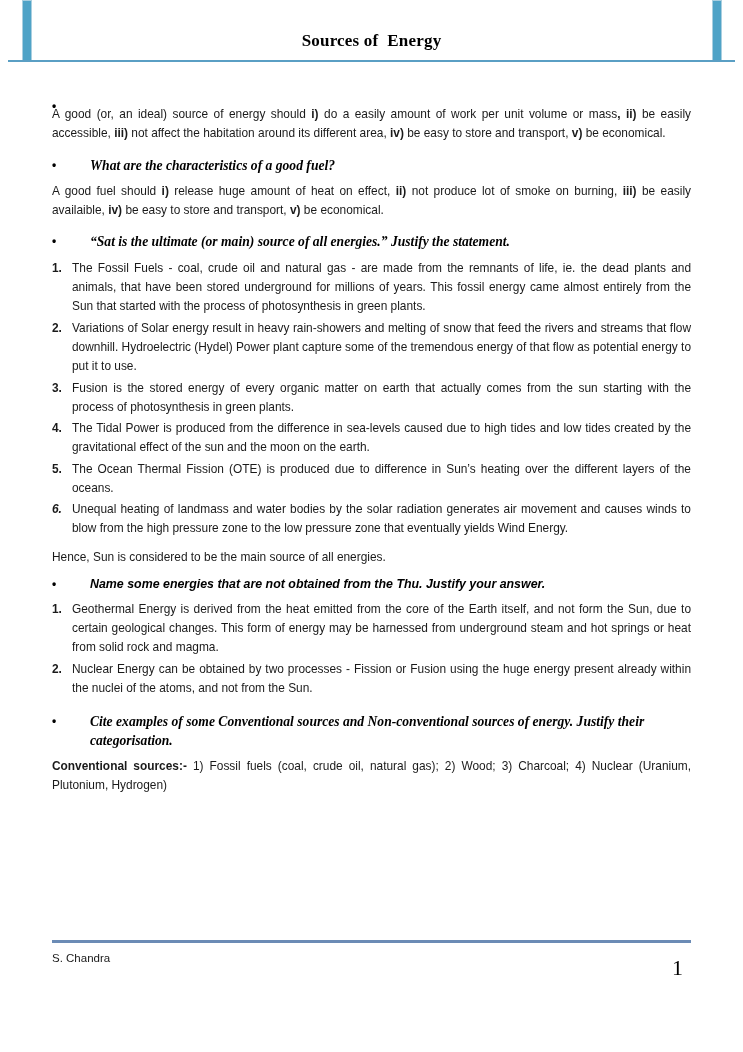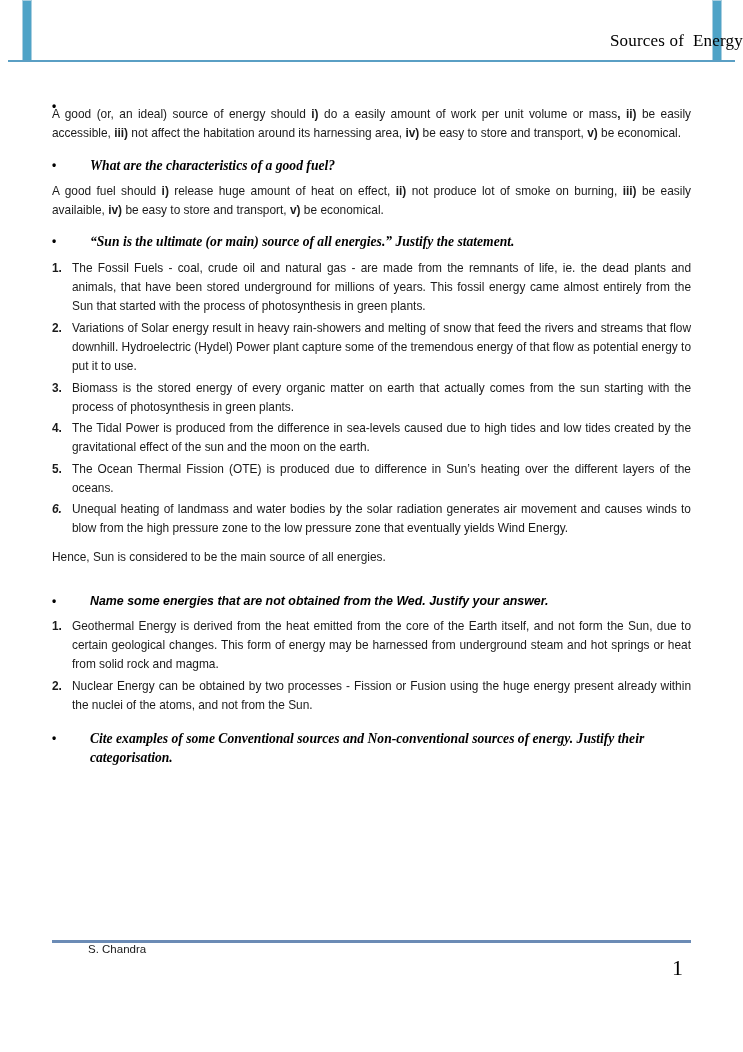--- a/index.html
+++ b/index.html
@@ -41,23 +41,23 @@
     top: 60px;
     width: 727px;
     height: 2px;
     background: #5a9fc4;
   }
   #doc-title {
     position: absolute;
     left: 0;
     top: 31px;
     width: 743px;
-    text-align: right;
+    text-align: center;
     font-family: "Liberation Serif", serif;
-    font-weight: normal;
+    font-weight: bold;
     font-size: 17px;
     letter-spacing: .2px;
     color: #000000;
     white-space: pre;
   }
 
   
   #content {
     position: absolute;
     left: 52px;
@@ -90,21 +90,21 @@
 
   
   .para {
     margin: 0 0 13px 0;
     font-size: 11.9px;
     line-height: 1.62;
     text-align: justify;
     text-justify: inter-word;
     color: #1a1a1a;
   }
-  .para.tight { margin-bottom: 26px; }
+  .para.tight { margin-bottom: 9px; }
   .para b { font-weight: bold; }
 
   
   .nlist { margin: 0 0 9px 0; }
   .nitem {
     position: relative;
     padding-left: 20px;
     margin-bottom: 2px;
     font-size: 11.9px;
     line-height: 1.62;
@@ -134,24 +134,23 @@
     height: 3px;
     background: #6B8BB5;
   }
   #footer-row {
     position: relative;
     height: 46px;
   }
   #footer-author {
     position: absolute;
     left: 0;
-    top: 0;
+    top: 9px;
     font-size: 11.5px;
     color: #1a1a1a;
-    margin-left: 36px;
   }
   #page-number {
     position: absolute;
     right: 8px;
     top: 12px;
     font-family: "Liberation Serif", serif;
     font-size: 22px;
     color: #000;
   }
 </style>
@@ -164,76 +163,79 @@
   <div id="doc-title">Sources of  Energy</div>
   <div id="header-rule"></div>
 </div>
 
 <div id="content">
 
   <div class="q serif">
     <span class="bullet">•</span>
   </div>
   <p class="para">
-    <span>A good (or, an ideal) source of energy should </span><b>i)</b><span> do a easily amount of work per unit volume or mass</span><b>, ii)</b><span> be easily accessible, </span><b>iii)</b><span> not affect the habitation around its harnessing area, </span><b>iv)</b><span> be easy to store and transport, </span><b>v)</b><span> be economical.</span>
+    <span>A good (or, an ideal) source of energy should </span><b>i)</b><span> do a easily amount of work per unit volume or mass</span><b>, ii)</b><span> be easily accessible, </span><b>iii)</b><span> not affect the habitation around its different area, </span><b>iv)</b><span> be easy to store and transport, </span><b>v)</b><span> be economical.</span>
   </p>
 
   <div class="q serif">
     <span class="bullet">•</span>
     <span>What are the characteristics of a good fuel?</span>
   </div>
   <p class="para">
     <span>A good fuel should </span><b>i)</b><span> release huge amount of heat on effect, </span><b>ii)</b><span> not produce lot of smoke on burning, </span><b>iii)</b><span> be easily availaible, </span><b>iv)</b><span> be easy to store and transport, </span><b>v)</b><span> be economical.</span>
   </p>
 
   <div class="q serif">
     <span class="bullet">•</span>
-    <span>“Sun is the ultimate (or main) source of all energies.” Justify the statement.</span>
+    <span>“Sat is the ultimate (or main) source of all energies.” Justify the statement.</span>
   </div>
   <div class="nlist">
     <div class="nitem">
       <span class="num">1.</span><span>The </span><b>Fossil Fuels</b><span> - coal, crude oil and natural gas - are made from the remnants of life, ie. the dead plants and animals, that have been stored underground for millions of years. This fossil energy came almost entirely from the Sun that started with the process of photosynthesis in green plants.</span>
     </div>
     <div class="nitem">
       <span class="num">2.</span><span>Variations of Solar energy result in heavy rain-showers and melting of snow that feed the rivers and streams that flow downhill. </span><b>Hydroelectric (Hydel) Power</b><span> plant capture some of the tremendous energy of that flow as potential energy to put it to use.</span>
     </div>
     <div class="nitem">
-      <span class="num">3.</span><span></span><b>Biomass</b><span> is the stored energy of every organic matter on earth that actually comes from the sun starting with the process of photosynthesis in green plants.</span>
+      <span class="num">3.</span><span></span><b>Fusion</b><span> is the stored energy of every organic matter on earth that actually comes from the sun starting with the process of photosynthesis in green plants.</span>
     </div>
     <div class="nitem">
       <span class="num">4.</span><span>The </span><b>Tidal Power</b><span> is produced from the difference in sea-levels caused due to high tides and low tides created by the gravitational effect of the sun and the moon on the earth.</span>
     </div>
     <div class="nitem">
       <span class="num">5.</span><span>The </span><b>Ocean Thermal Fission (OTE)</b><span> is produced due to difference in Sun’s heating over the different layers of the oceans.</span>
     </div>
     <div class="nitem">
       <span class="num italic">6.</span><span>Unequal heating of landmass and water bodies by the solar radiation generates air movement and causes winds to blow from the high pressure zone to the low pressure zone that eventually yields </span><b>Wind Energy.</b><span></span>
     </div>
   </div>
   <p class="para tight">Hence, Sun is considered to be the main source of all energies.</p>
 
   <div class="q sans">
     <span class="bullet">•</span>
-    <span>Name some energies that are not obtained from the Wed. Justify your answer.</span>
+    <span>Name some energies that are not obtained from the Thu. Justify your answer.</span>
   </div>
   <div class="nlist">
     <div class="nitem">
       <span class="num">1.</span><span></span><b>Geothermal Energy</b><span> is derived from the heat emitted from the core of the Earth itself, and not form the Sun, due to certain geological changes. This form of energy may be harnessed from underground steam and hot springs or heat from solid rock and magma.</span>
     </div>
     <div class="nitem">
       <span class="num">2.</span><span></span><b>Nuclear Energy</b><span> can be obtained by two processes - Fission or Fusion using the huge energy present already within the nuclei of the atoms, and not from the Sun.</span>
     </div>
   </div>
 
   <div class="spacer-sm"></div>
 
   <div class="q serif">
     <span class="bullet">•</span>
     <span>Cite examples of some Conventional sources and Non-conventional sources of energy. Justify their categorisation.</span>
   </div>
+  <p class="para">
+    <b>Conventional sources:-</b><span> 1) Fossil fuels (coal, crude oil, natural gas); 2) Wood; 3) Charcoal; 4) Nuclear (Uranium, Plutonium, Hydrogen)</span>
+  </p>
 
 </div>
 
 <div id="footer">
   <div id="footer-rule"></div>
   <div id="footer-row">
     <div id="footer-author">S. Chandra</div>
     <div id="page-number">1</div>
   </div>
 </div>

